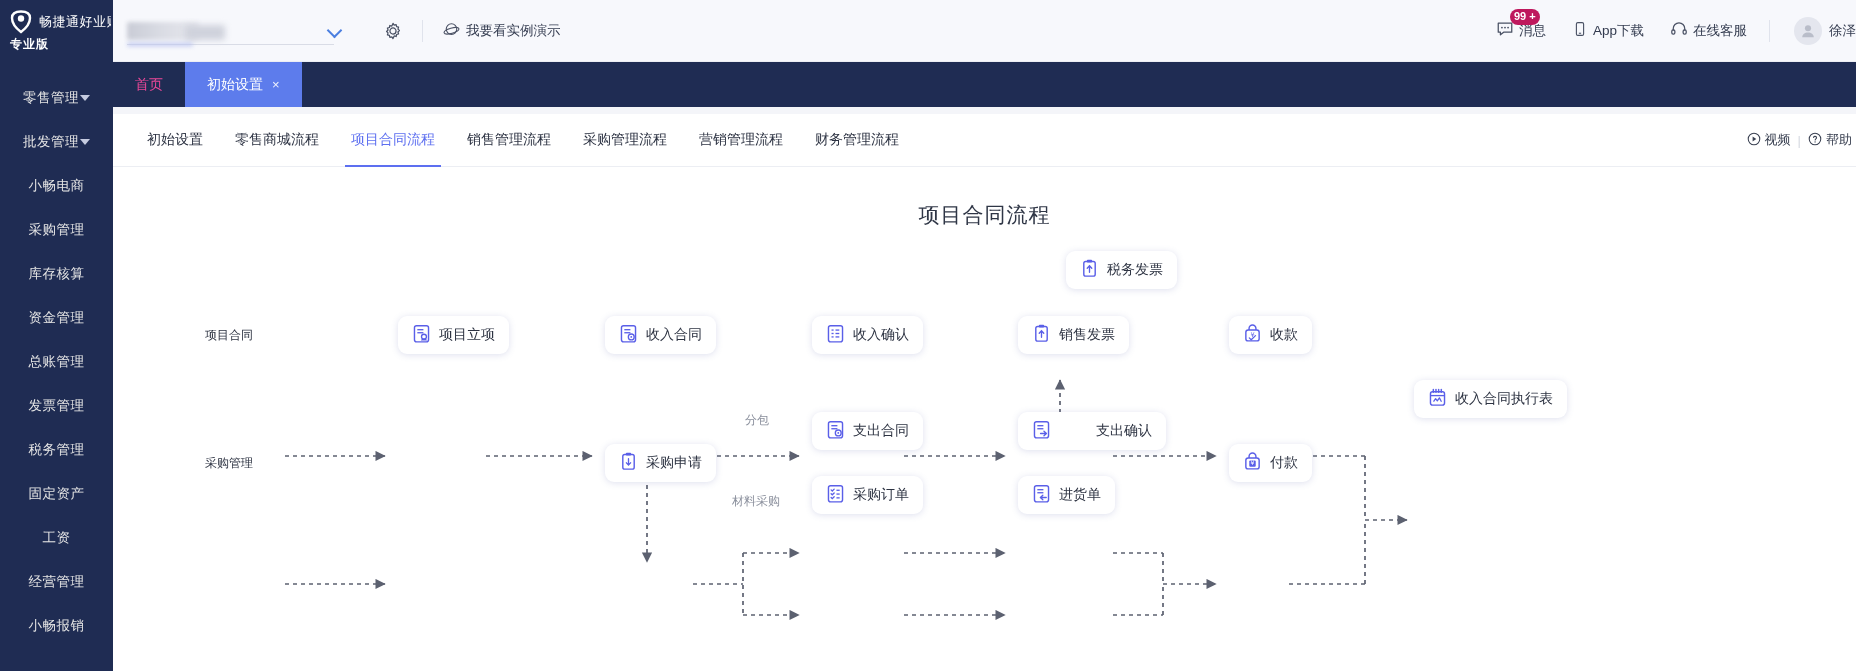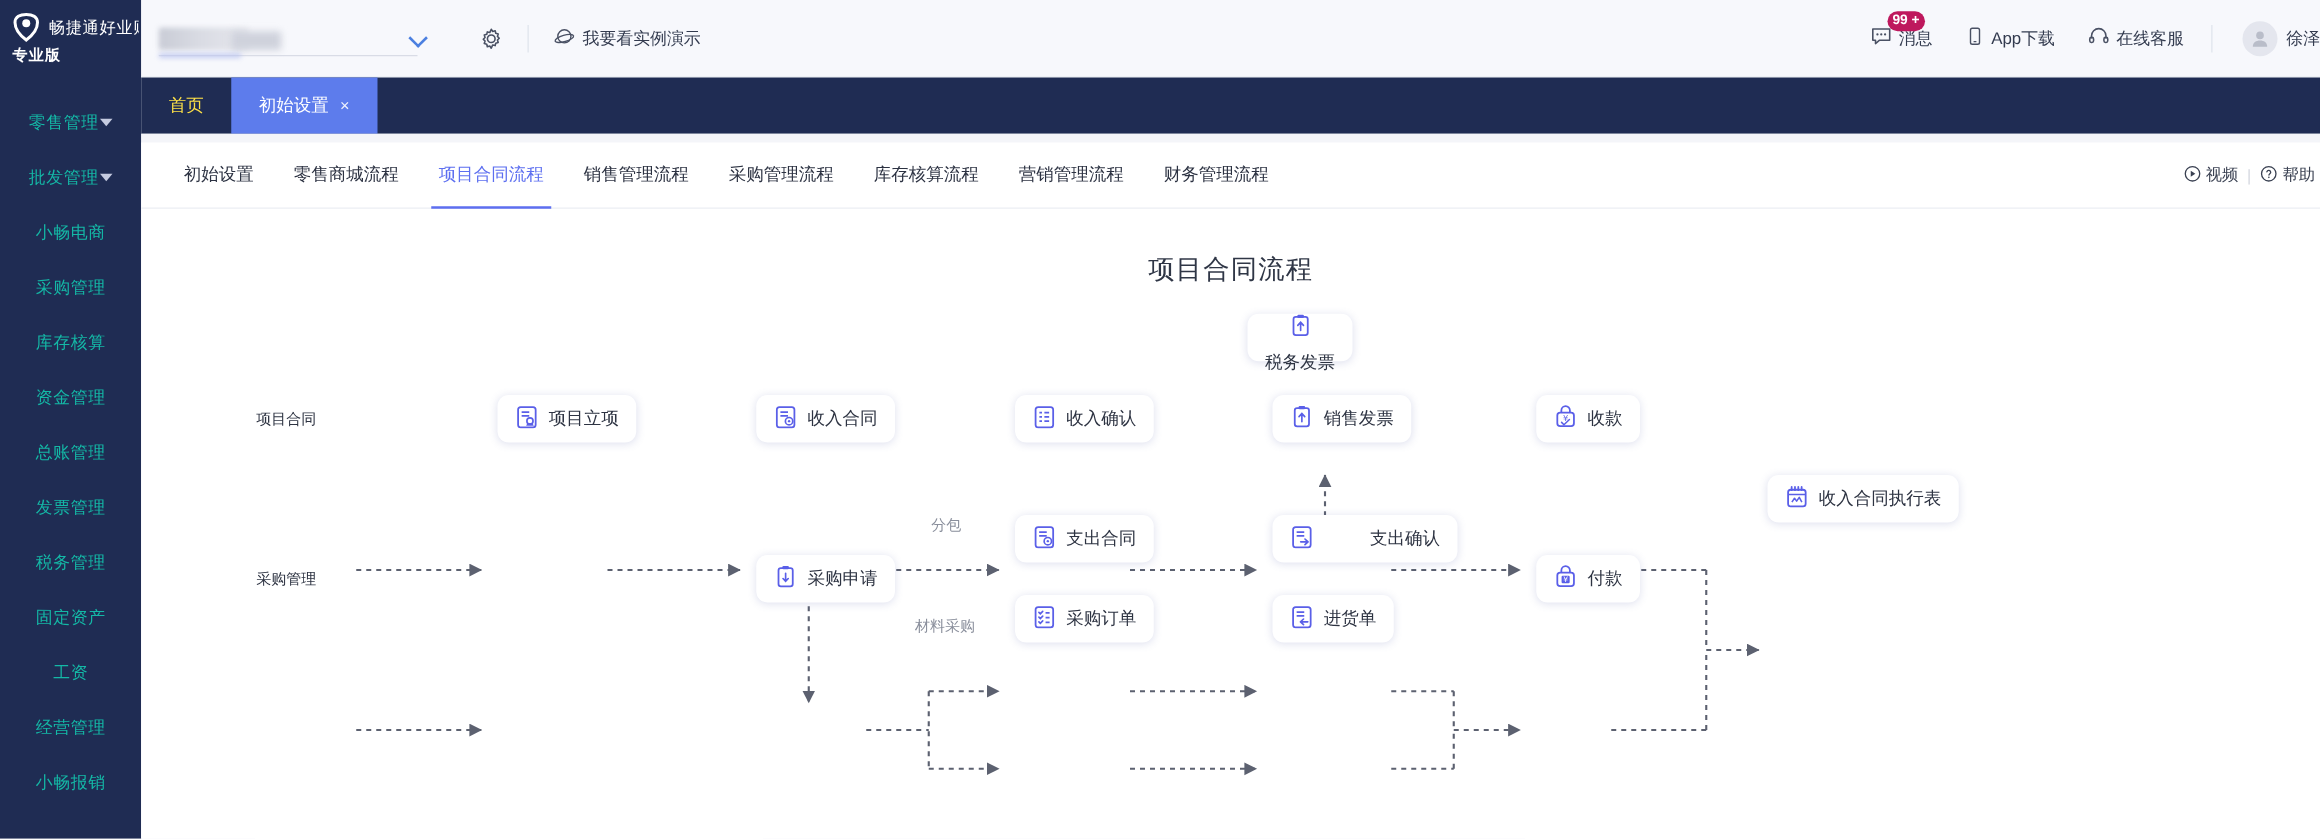--- a/index.html
+++ b/index.html
@@ -26,21 +26,21 @@
     color:#fff; font-size:13px; letter-spacing:.5px; white-space:nowrap;
     overflow:hidden; text-overflow:clip; max-width:72px;
   }
   .brand-sub {
     color:#ffffff; font-size:12px; margin-top:1px; padding-left:2px;
     font-weight:bold; letter-spacing:1px;
   }
   .side-menu { padding-top:14px; }
   .side-item {
     height:44px; display:flex; align-items:center; justify-content:center;
-    gap:1px; color:#14b8a6; font-size:13.5px; letter-spacing:.5px;
+    gap:1px; color:#e5e5e5; font-size:13.5px; letter-spacing:.5px;
     cursor:pointer; white-space:nowrap;
   }
   .caret-down {
     width:0;height:0;border-left:5px solid transparent;
     border-right:5px solid transparent;border-top:6px solid #c5cbe0;
     display:inline-block;
   }
 
   
   .topbar {
@@ -98,21 +98,21 @@
   }
   .uname { font-size:13.5px; color:#333b4f; margin-left:7px; white-space:nowrap; }
 
   
   .tabstrip {
     position:absolute; left:113px; top:62px; right:0; height:45px;
     background:#1f2c53; display:flex; align-items:flex-end;
   }
   .tab {
     height:45px; padding:0 22px; display:flex; align-items:center;
-    color:#fde047; font-size:14px; cursor:pointer; white-space:nowrap;
+    color:#ec4899; font-size:14px; cursor:pointer; white-space:nowrap;
   }
   .tab.active { background:#5d7cec; color:#fff; }
   .tab .x { margin-left:9px; font-size:13px; opacity:.9; }
 
   
   .content {
     position:absolute; left:113px; top:107px; right:0; bottom:0;
     background:#f4f5f9; padding:7px 0 0 0;
   }
   .panel {
@@ -321,23 +321,20 @@
             <div class="subtab active">
               <span>项目合同流程</span>
             </div>
             <div class="subtab">
               <span>销售管理流程</span>
             </div>
             <div class="subtab">
               <span>采购管理流程</span>
             </div>
             <div class="subtab">
-              <span>库存核算流程</span>
-            </div>
-            <div class="subtab">
               <span>营销管理流程</span>
             </div>
             <div class="subtab">
               <span>财务管理流程</span>
             </div>
           </div>
         <div class="subtabs-right">
           <span class="mini">
             <span>
               <svg width="14" height="14" viewBox="0 0 16 16">
@@ -446,21 +443,21 @@
                   <rect x="2.6" y="1.8" width="14.8" height="17" rx="2.2" fill="none" stroke="#5a5fe8" stroke-width="1.5"></rect>
                   <line x1="5.8" y1="6.4" x2="8" y2="6.4" stroke="#5a5fe8" stroke-width="1.4"></line>
                   <line x1="10" y1="6.4" x2="14" y2="6.4" stroke="#5a5fe8" stroke-width="1.4"></line>
                   <line x1="5.8" y1="10" x2="8" y2="10" stroke="#5a5fe8" stroke-width="1.4"></line>
                   <line x1="10" y1="10" x2="14" y2="10" stroke="#5a5fe8" stroke-width="1.4"></line>
                   <line x1="5.8" y1="13.6" x2="8" y2="13.6" stroke="#5a5fe8" stroke-width="1.4"></line>
                   <line x1="10" y1="13.6" x2="14" y2="13.6" stroke="#5a5fe8" stroke-width="1.4"></line>
                 </svg></span>
               <span>收入确认</span>
             </div>
-            <div class="node" style="left: 885px; top: 14px; flex-direction: column;">
+            <div class="node" style="left: 953px; top: 14px;">
               <span><svg width="19" height="19" viewBox="0 0 20 20">
                   <rect x="4" y="2.6" width="12" height="15.4" rx="2" fill="none" stroke="#5a5fe8" stroke-width="1.5"></rect>
                   <rect x="7.2" y="0.8" width="5.6" height="2.8" rx="1" fill="#5a5fe8"></rect>
                   <path d="M10 14V7.6M7.6 9.8L10 7.2l2.4 2.6" fill="none" stroke="#5a5fe8" stroke-width="1.4" stroke-linecap="round"></path>
                 </svg></span>
               <span>税务发票</span>
             </div>
             <div class="node" style="left: 905px; top: 79px;">
               <span><svg width="19" height="19" viewBox="0 0 20 20">
                   <rect x="4" y="2.6" width="12" height="15.4" rx="2" fill="none" stroke="#5a5fe8" stroke-width="1.5"></rect>

